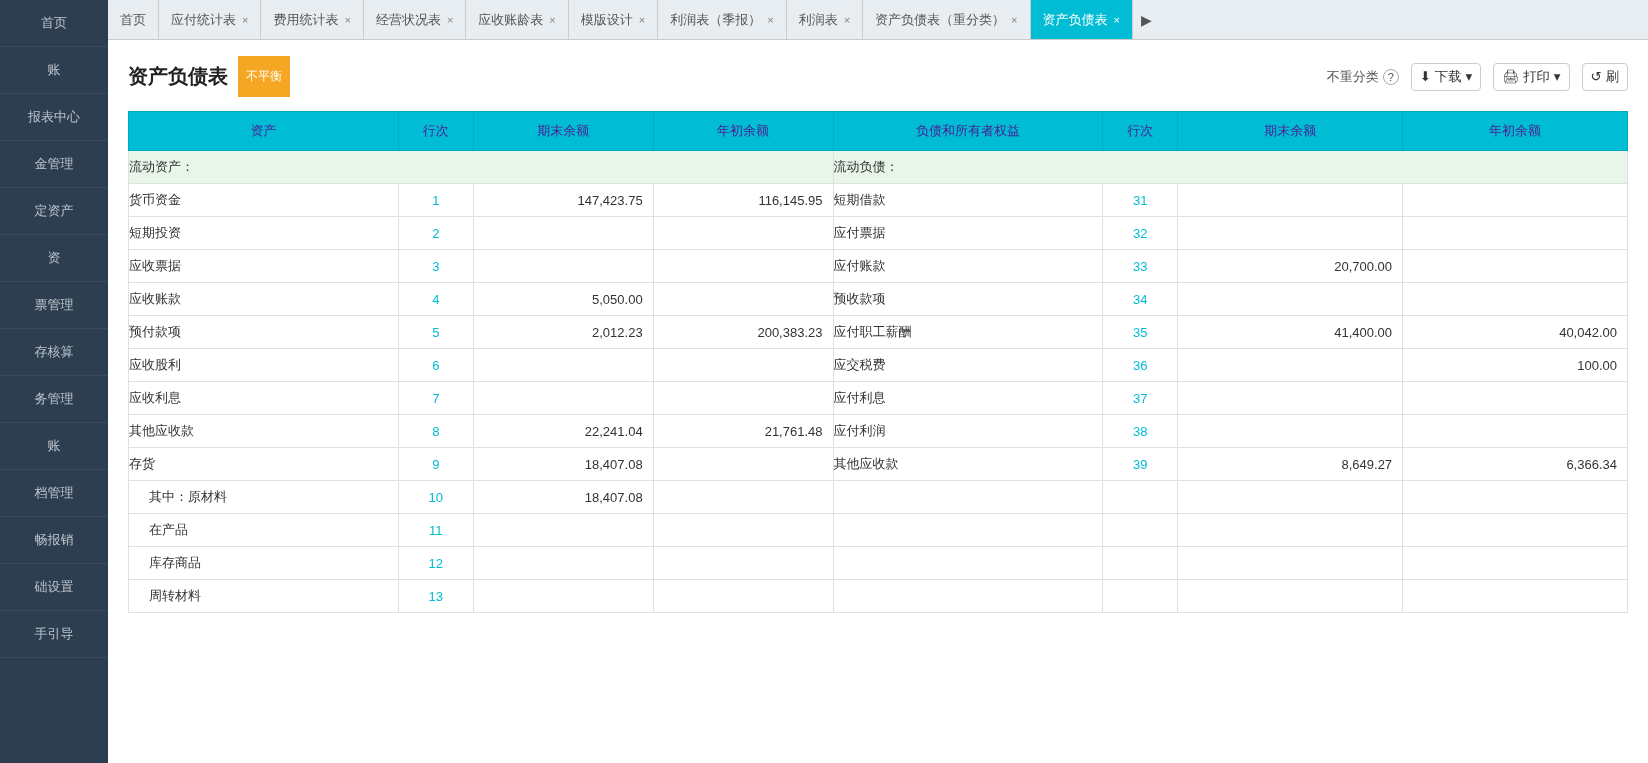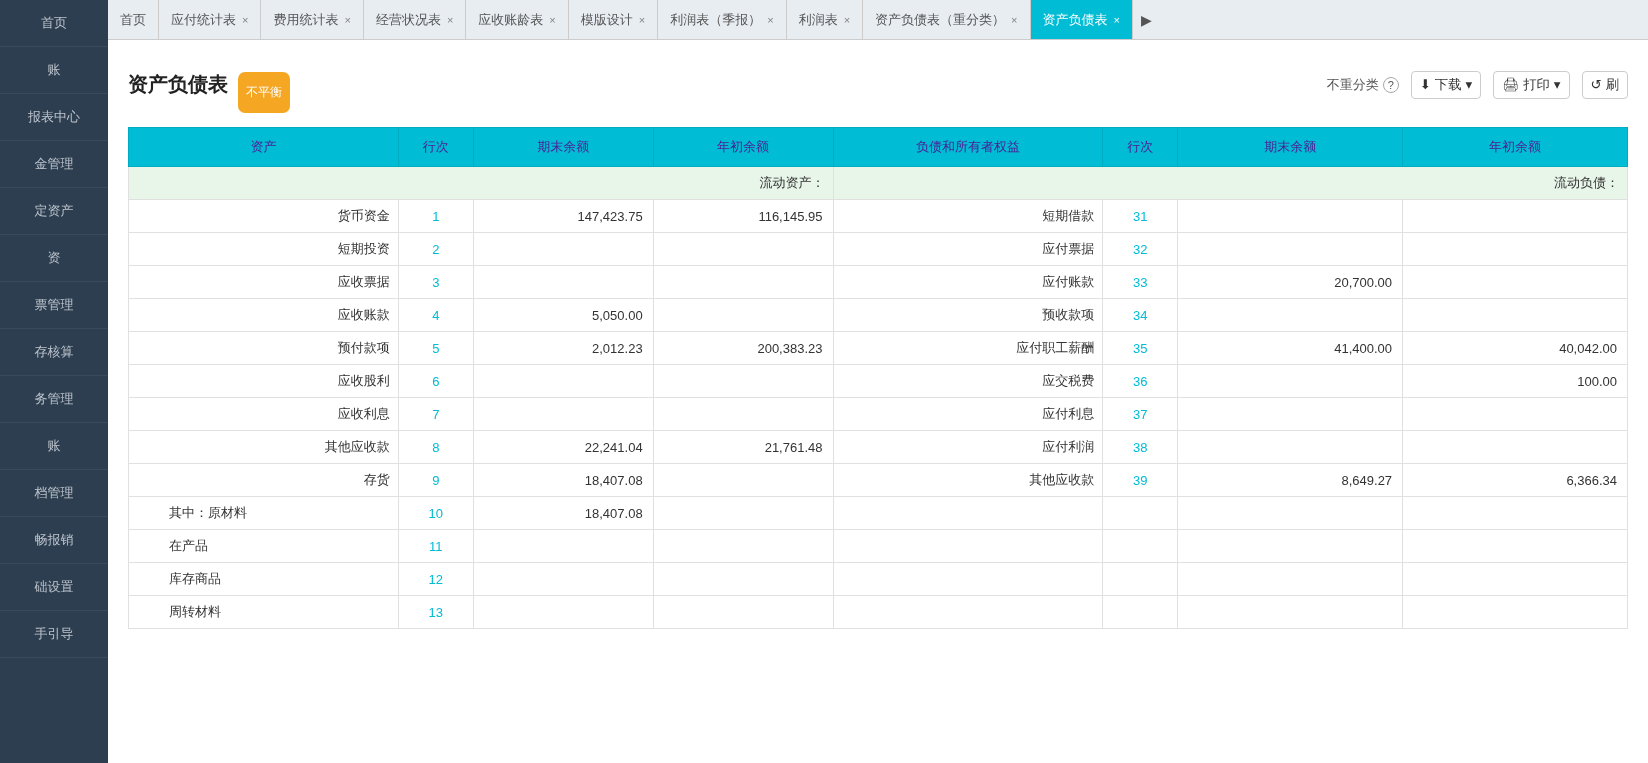--- a/index.html
+++ b/index.html
@@ -96,24 +96,23 @@
       gap: 10px;
     }
     .page-title {
       font-size: 20px;
       font-weight: bold;
       color: #222;
     }
     .badge-unbalanced {
       background: #f5a623;
       color: #fff;
-      border-radius: 7px;
+      border-radius: 0;
       padding: 12px 8px;
       font-size: 12px;
-      margin-top: 16px;
     }
     .page-actions {
       display: flex;
       align-items: center;
       gap: 12px;
       font-size: 13px;
       color: #555;
     }
     .page-actions .action-btn {
       display: flex;
@@ -156,26 +155,26 @@
     .balance-table tbody tr.section-header {
       background: #e8f5e9;
     }
     .balance-table tbody td {
       padding: 7px 8px;
       border: 1px solid #e0e0e0;
       text-align: center;
       color: #333;
     }
     .balance-table tbody td.text-left {
-      text-align: right;
+      text-align: left;
       padding-left: 0;
     }
     .balance-table tbody td.text-indent {
       text-align: left;
-      padding-left: 40px;
+      padding-left: 20px;
     }
     .balance-table tbody td.num {
       text-align: right;
       padding-right: 10px;
     }
     .balance-table tbody td.row-num {
       color: #00bcd4;
       text-align: center;
     }
   </style>

